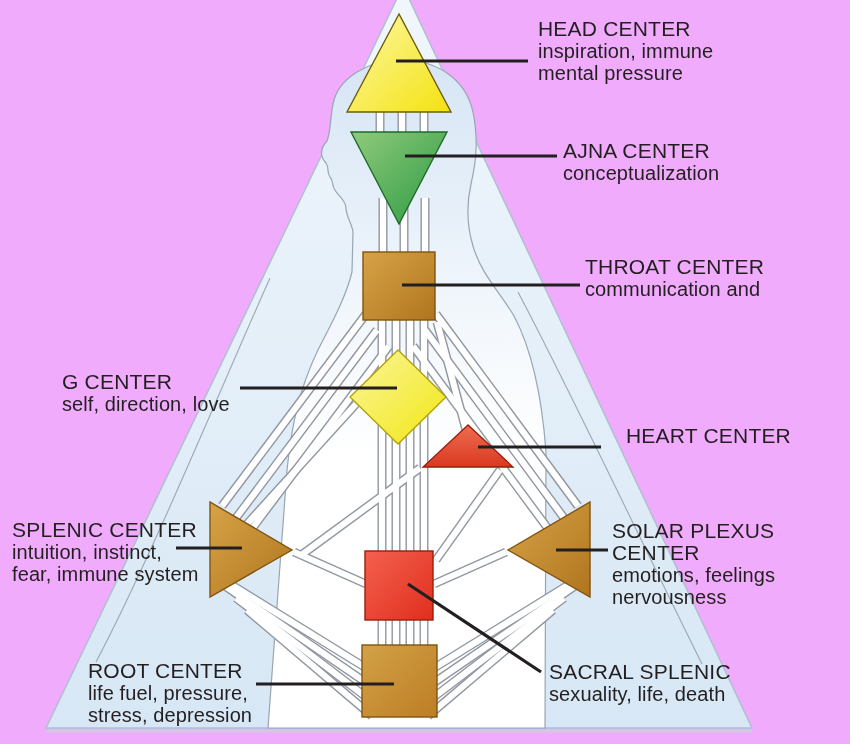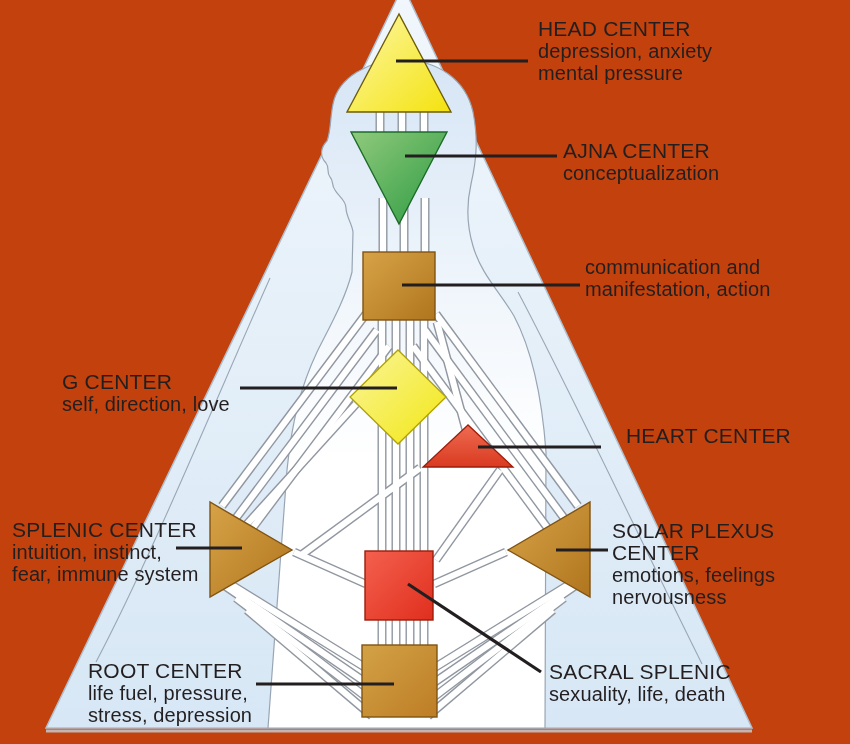--- a/index.html
+++ b/index.html
@@ -1,16 +1,16 @@
 <!DOCTYPE html>
 <html><head>
 <meta charset="utf-8">
 <style>
   html,body{margin:0;padding:0;background:#ffffff;}
-  #stage{position:relative;width:850px;height:744px;background:#c2410c;overflow:hidden;
+  #stage{position:relative;width:850px;height:744px;background:#f0abfc;overflow:hidden;
          font-family:"Liberation Sans",sans-serif;color:#231f20;}
   #graph{position:absolute;left:0;top:0;}
   .label{position:absolute;white-space:nowrap;}
   .label .t{font-size:21px;line-height:22px;font-weight:500;letter-spacing:.2px;}
   .label .d{font-size:20px;line-height:22px;letter-spacing:.1px;}
   
   #lbl-head   {left:538px;top:18px;}
   #lbl-ajna   {left:563px;top:140px;}
   #lbl-throat {left:585px;top:256px;}
   #lbl-g      {left:62px; top:371px;}
@@ -180,32 +180,32 @@
     <line x1="478" y1="447" x2="601" y2="447"></line>
     <line x1="176" y1="548" x2="242" y2="548"></line>
     <line x1="556" y1="550" x2="608" y2="550"></line>
     <line x1="408" y1="584" x2="541" y2="672"></line>
     <line x1="256" y1="684" x2="394" y2="684"></line>
   </g>
 </svg>
 
 <div class="label" id="lbl-head">
   <div class="t">HEAD CENTER</div>
-  <div class="d">depression, anxiety</div>
+  <div class="d">inspiration, immune</div>
   <div class="d">mental pressure</div>
 </div>
 
 <div class="label" id="lbl-ajna">
   <div class="t">AJNA CENTER</div>
   <div class="d">conceptualization</div>
 </div>
 
 <div class="label" id="lbl-throat">
+  <div class="t">THROAT CENTER</div>
   <div class="d">communication and</div>
-  <div class="d">manifestation, action</div>
 </div>
 
 <div class="label" id="lbl-g">
   <div class="t">G CENTER</div>
   <div class="d">self, direction, love</div>
 </div>
 
 <div class="label" id="lbl-heart">
   <div class="t">HEART CENTER</div>
 </div>

